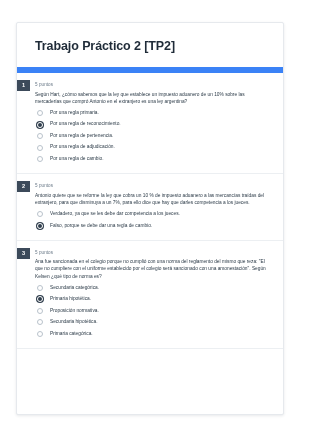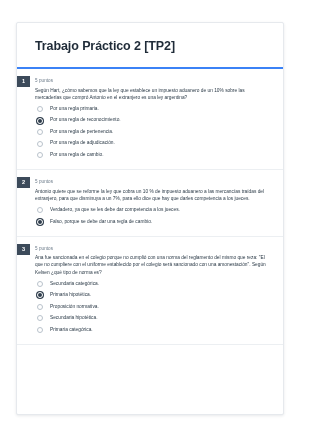--- a/index.html
+++ b/index.html
@@ -35,21 +35,21 @@
     border: 1px solid #e6e9ed;
     border-radius: 2px;
     box-shadow: 0 1px 3px rgba(25, 40, 60, 0.10);
     box-sizing: border-box;
     overflow: hidden;
   }
 
   
   .doc-header {
     padding: 16px 14px 13px 18px;
-    border-bottom: 2px solid #3b82f6;
+    border-bottom: 6px solid #3b82f6;
   }
   .doc-title {
     font-size: 12.5px;
     font-weight: bold;
     letter-spacing: -0.1px;
     color: #1f2b38;
     line-height: 1.2;
     margin: 0;
   }
 

